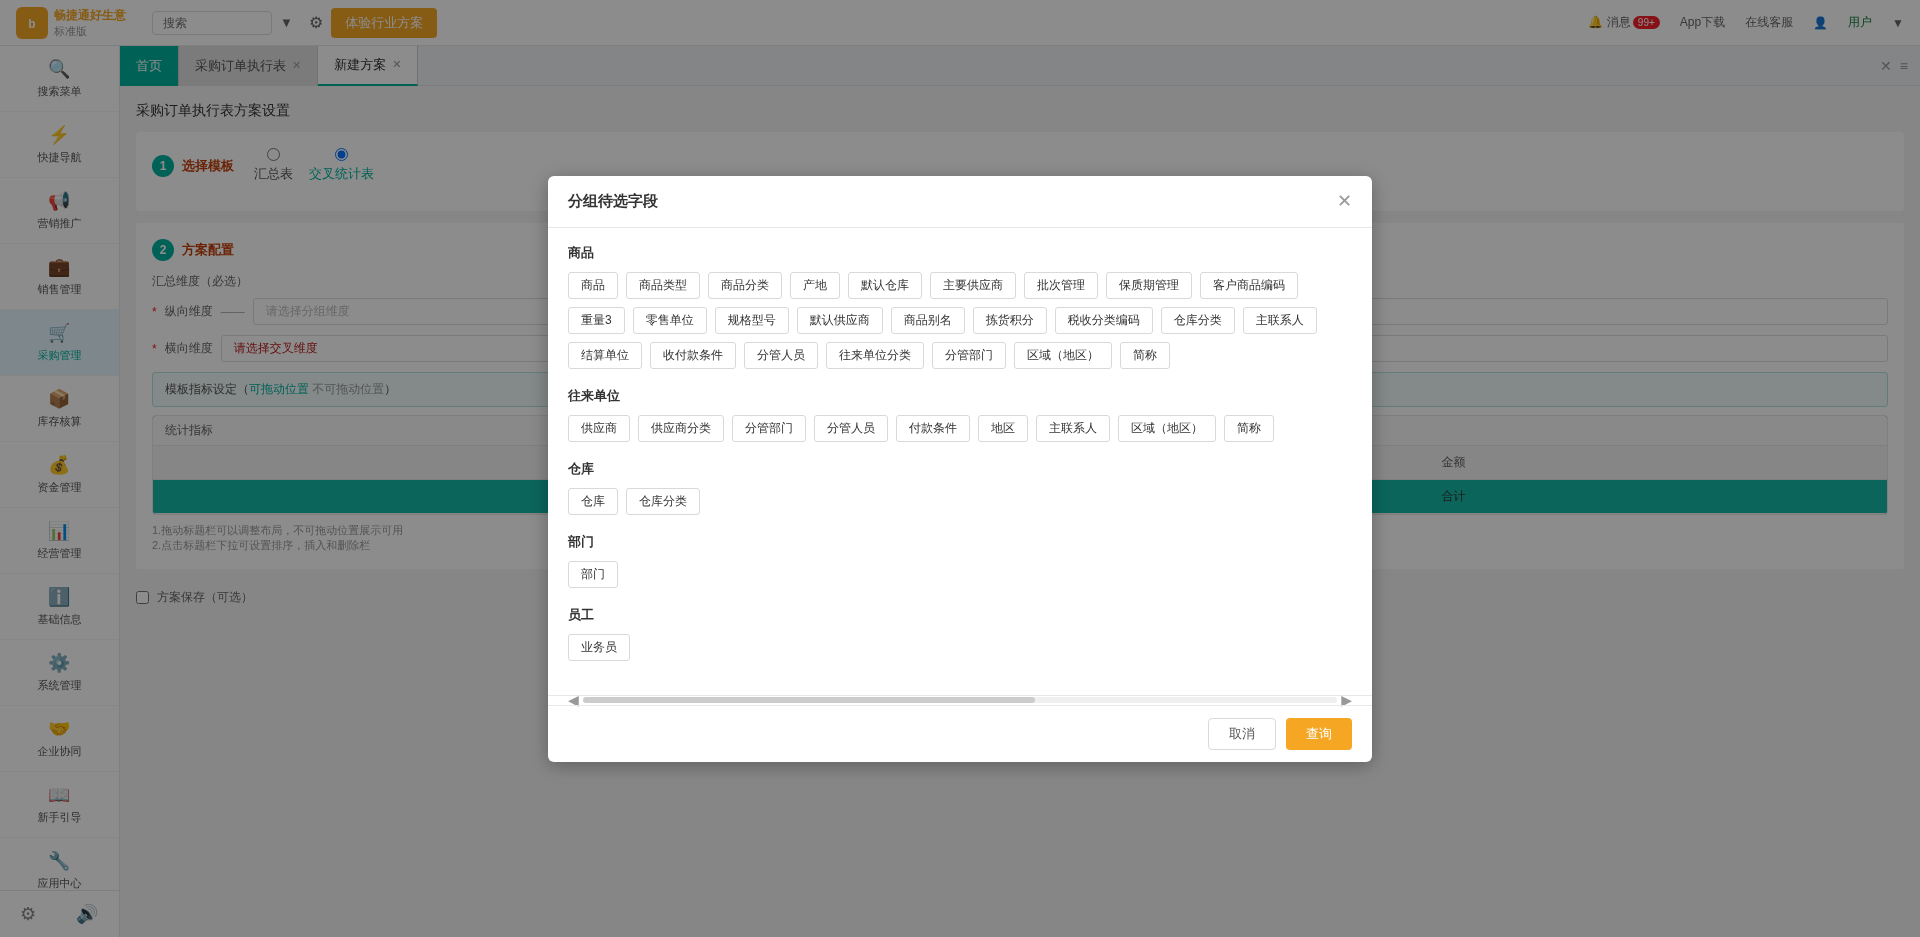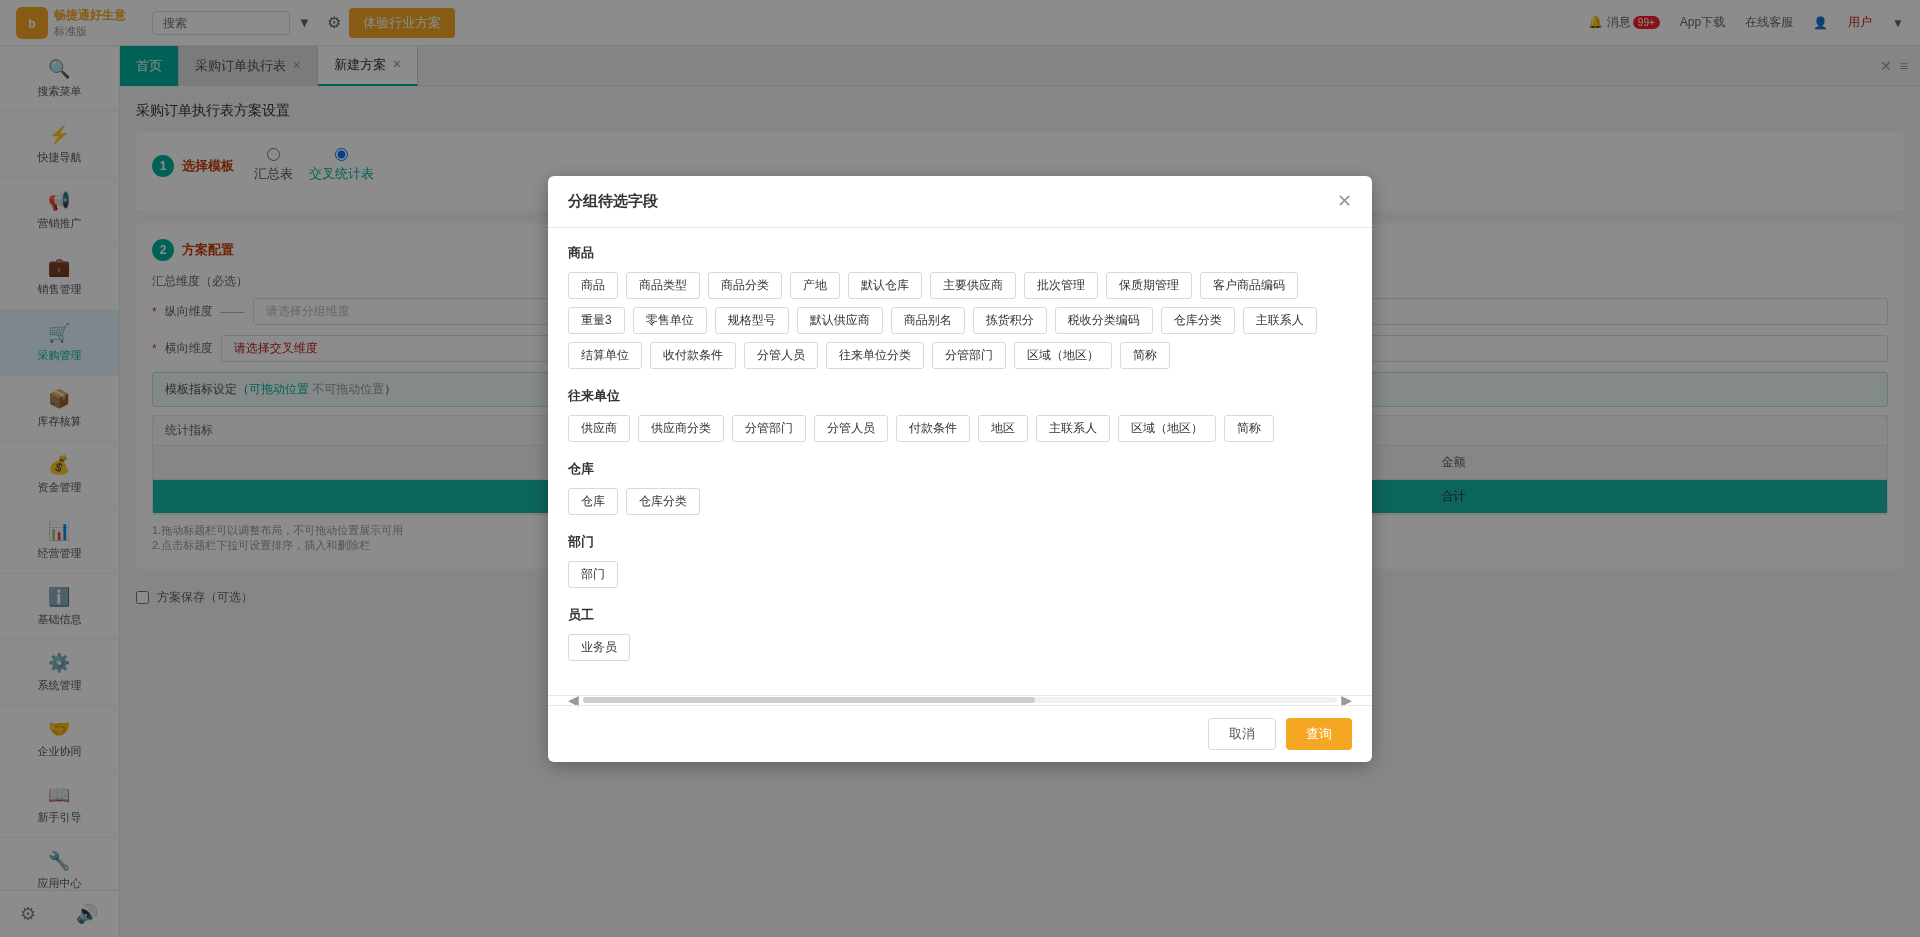--- a/index.html
+++ b/index.html
@@ -38,21 +38,21 @@
     .header-search {
       margin-left: 16px;
       display: flex;
       align-items: center;
       gap: 8px;
     }
     .header-search input {
       border: 1px solid #ddd;
       border-radius: 4px;
       padding: 4px 10px;
-      width: 138px;
+      width: 120px;
       font-size: 12px;
       outline: none;
     }
     .header-btn-experience {
       background: #f5a623;
       color: white;
       border: none;
       border-radius: 4px;
       padding: 6px 14px;
       cursor: pointer;
@@ -378,21 +378,21 @@
     <button class="header-btn-experience">体验行业方案</button>
   </div>
 
   <div class="header-right">
     <span>
       🔔 消息<span class="badge">99+</span>
     </span>
     <span>App下载</span>
     <span>在线客服</span>
     <span>👤</span>
-    <span style="color:#b91c1c;">用户</span>
+    <span style="color:#15803d;">用户</span>
     <span>▼</span>
   </div>
 </div>
 
 <div class="sidebar">
   <div class="sidebar-item">
     <span class="sidebar-icon">🔍</span>
     <span class="sidebar-label">搜索菜单</span>
   </div>
   <div class="sidebar-item">

